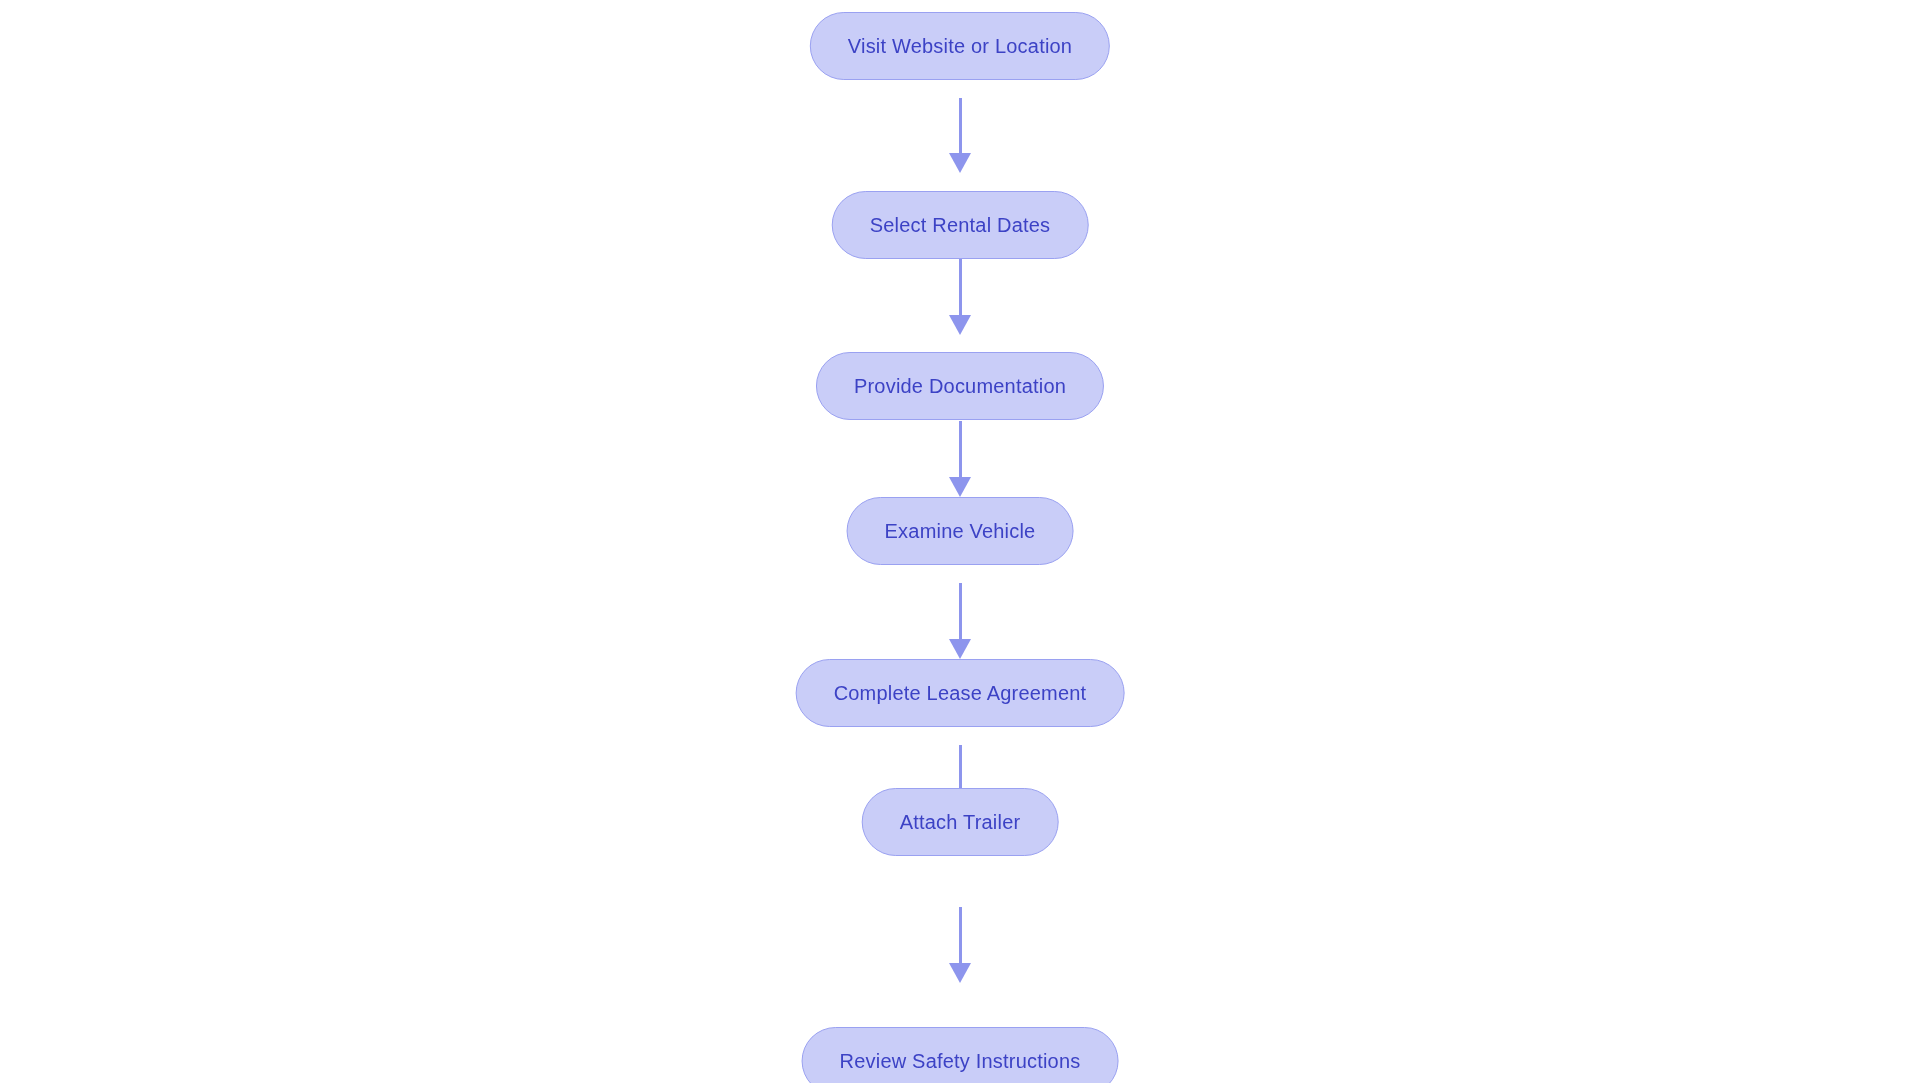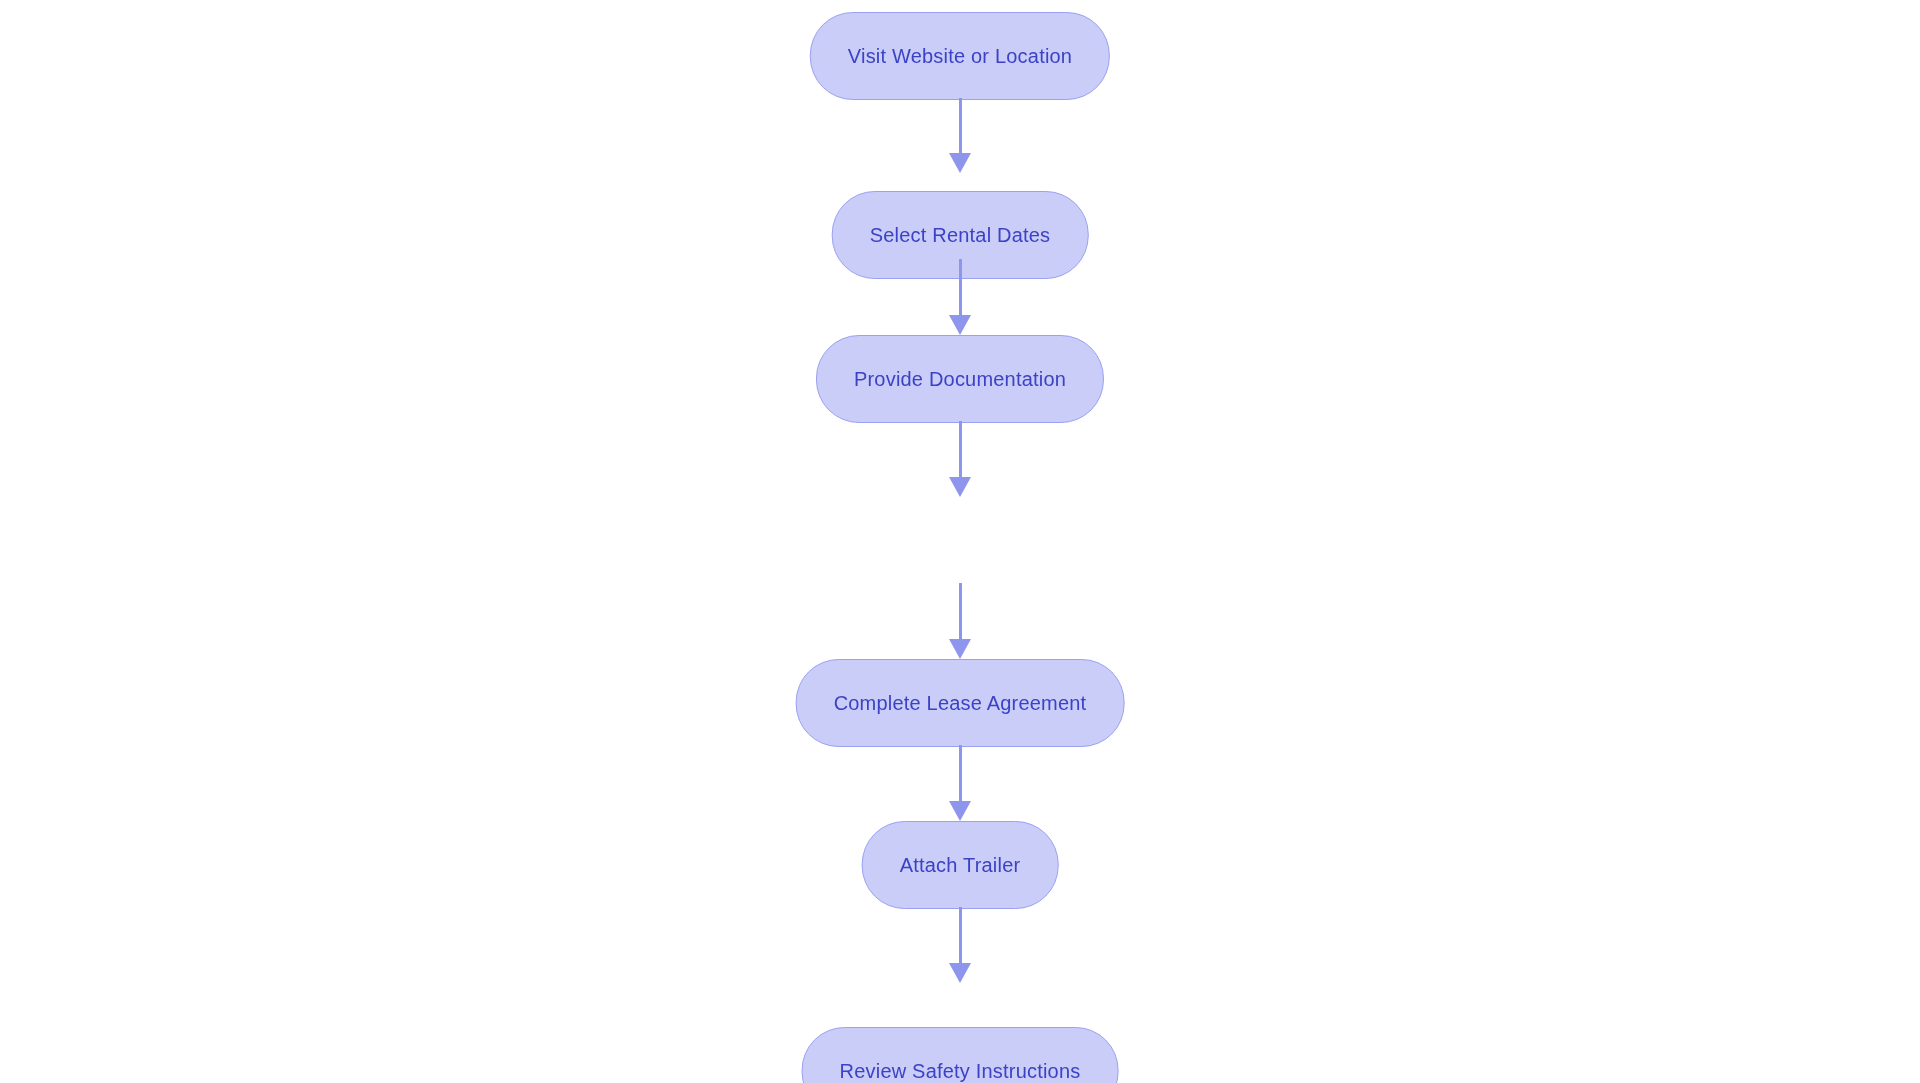--- a/index.html
+++ b/index.html
@@ -12,21 +12,21 @@
     width: 1920px;
     height: 1083px;
     background: #ffffff;
     overflow: hidden;
     font-family: "Liberation Sans", "DejaVu Sans", sans-serif;
   }
   .node {
     position: absolute;
     left: 50%;
     transform: translateX(-50%);
-    height: 88px;
+    height: 68px;
     box-sizing: border-box;
     border-radius: 43px;
     background: #c9cdf8;
     border: 1.5px solid #9aa1f1;
     color: #3c42c5;
     font-size: 20px;
     letter-spacing: 0.2px;
     display: flex;
     align-items: center;
     justify-content: center;
@@ -50,24 +50,24 @@
   .arrow .head {
     width: 0;
     height: 0;
     border-left: 11px solid transparent;
     border-right: 11px solid transparent;
     border-top: 20px solid #8d95ed;
   }
   
   .n1 { top: 12px; }
   .n2 { top: 191px; }
-  .n3 { top: 335px; }
+  .n3 { top: 352px; }
   .n4 { top: 497px; }
   .n5 { top: 659px; }
-  .n6 { top: 821px; }
+  .n6 { top: 788px; }
   .n7 { top: 983px; margin-top: 44px; }
   .a1 { top: 98px;  height: 75px; }
   .a2 { top: 259px; height: 76px; }
   .a3 { top: 421px; height: 76px; }
   .a4 { top: 583px; height: 76px; }
   .a5 { top: 745px; height: 76px; }
   .a6 { top: 907px; height: 76px; }
 </style>
 </head>
 <body>
@@ -94,20 +94,23 @@
 
   <div class="node n3">
     <span>Provide Documentation</span>
   </div>
 
   <div class="arrow a3">
     <div class="stem"></div>
     <div class="head"></div>
   </div>
 
+  <div class="node n4">
+    <span>Examine Vehicle</span>
+  </div>
 
   <div class="arrow a4">
     <div class="stem"></div>
     <div class="head"></div>
   </div>
 
   <div class="node n5">
     <span>Complete Lease Agreement</span>
   </div>
 

